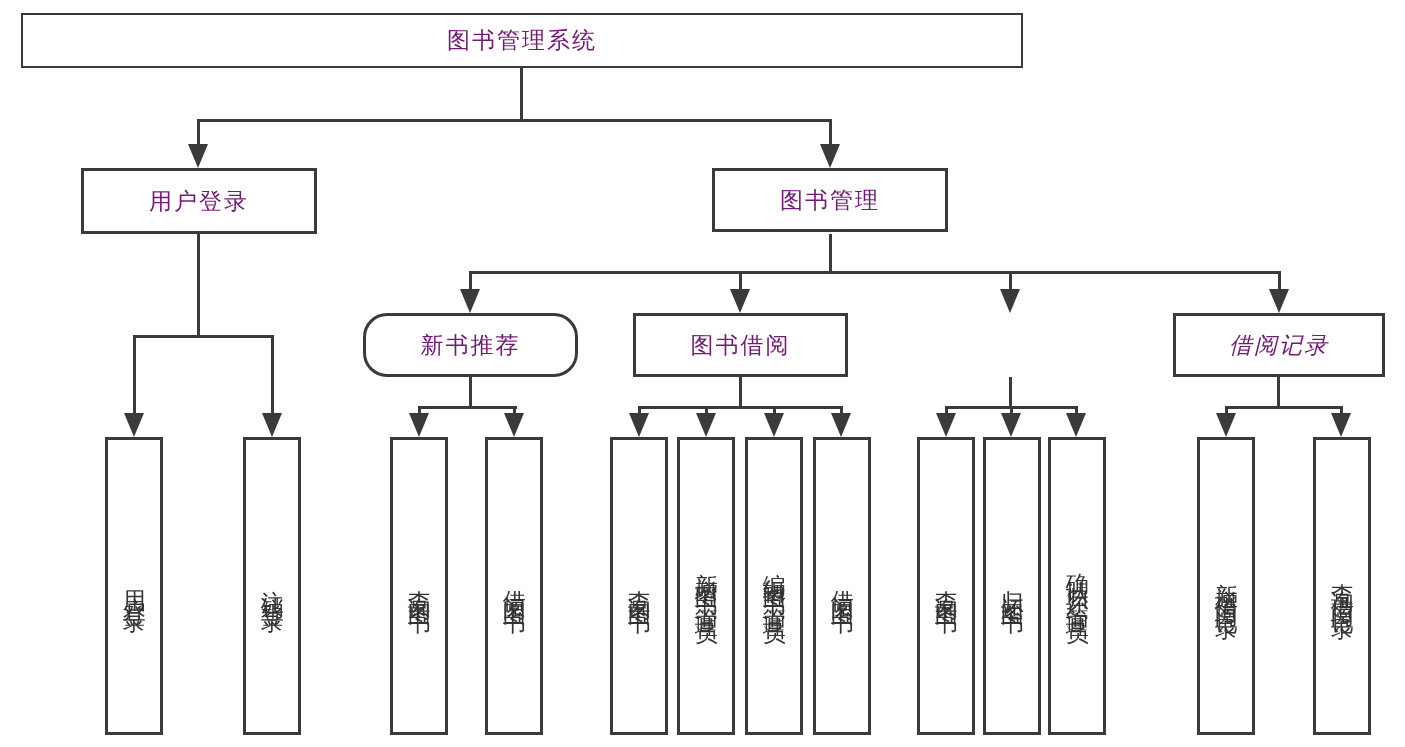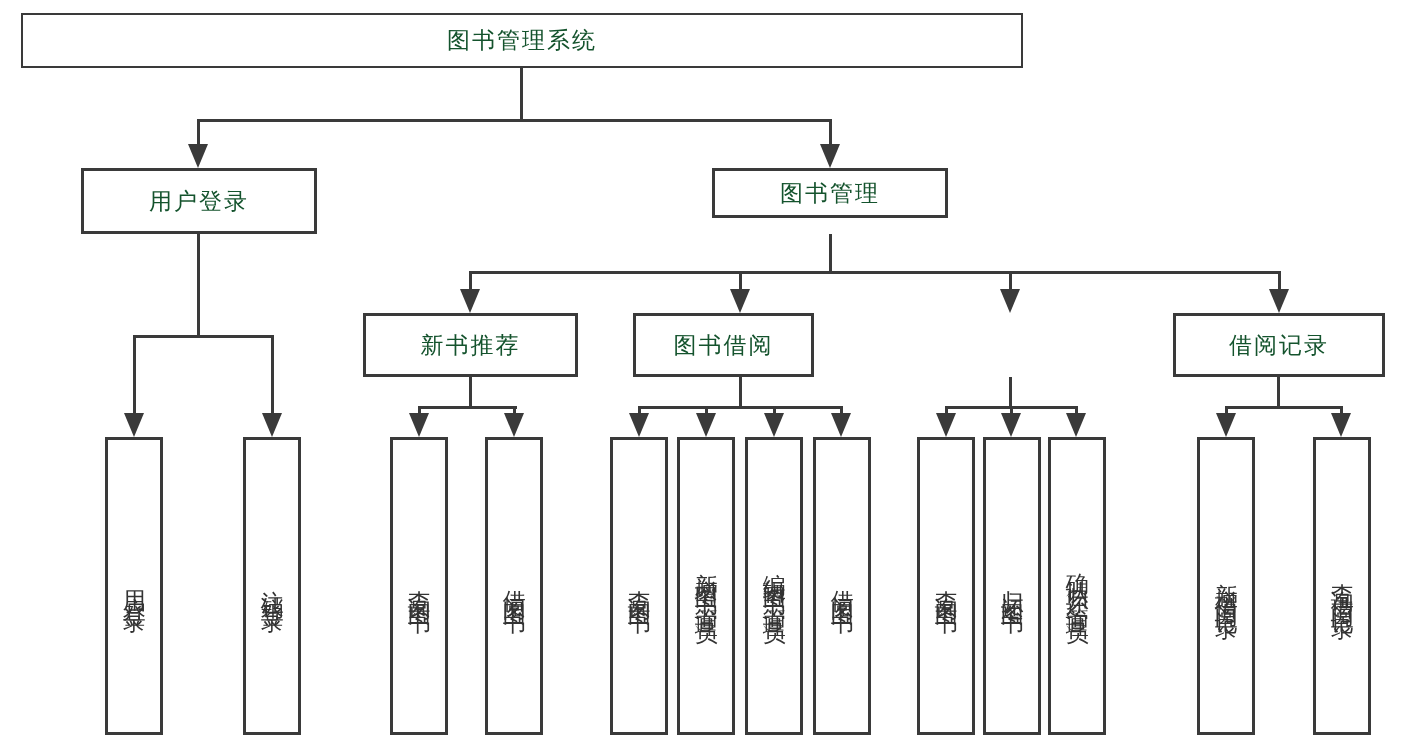--- a/index.html
+++ b/index.html
@@ -12,21 +12,21 @@
     overflow: hidden;
   }
   .node {
     position: absolute;
     box-sizing: border-box;
     border: 3px solid #3a3a3a;
     background: #ffffff;
     display: flex;
     align-items: center;
     justify-content: center;
-    color: #14532d;
+    color: #701a75;
     font-size: 23px;
     letter-spacing: 2px;
     white-space: nowrap;
   }
   .node.root { border-width: 2px; }
   .leaf {
     position: absolute;
     box-sizing: border-box;
     border: 3px solid #3a3a3a;
     background: #ffffff;
@@ -64,28 +64,28 @@
 </style>
 </head>
 <body>
 
 <div class="stage">
 
   <div class="node root" style="left:21px; top:13px; width:1002px; height:55px;">图书管理系统</div>
 
   <div class="node" style="left:81px; top:168px; width:236px; height:66px;">用户登录</div>
 
-  <div class="node" style="left:712px; top:168px; width:236px; height:50px;text-align:right;">图书管理</div>
+  <div class="node" style="left:712px; top:168px; width:236px; height:64px;text-align:right;">图书管理</div>
 
-  <div class="node" style="left:363px; top:313px; width:215px; height:64px;">新书推荐</div>
+  <div class="node" style="left:363px; top:313px; width:215px; height:64px;border-radius:24px;">新书推荐</div>
 
-  <div class="node" style="left:633px; top:313px; width:181px; height:64px;">图书借阅</div>
+  <div class="node" style="left:633px; top:313px; width:215px; height:64px;">图书借阅</div>
 
 
-  <div class="node" style="left:1173px; top:313px; width:212px; height:64px;">借阅记录</div>
+  <div class="node" style="left:1173px; top:313px; width:212px; height:64px;font-style:italic;">借阅记录</div>
 
   <div class="leaf" style="left:105px; top:437px; width:58px; height:298px;">
     <span>用户登录</span>
   </div>
   <div class="leaf" style="left:243px; top:437px; width:58px; height:298px;">
     <span>注销登录</span>
   </div>
 
   <div class="leaf" style="left:390px; top:437px; width:58px; height:298px;">
     <span>查询图书</span>

